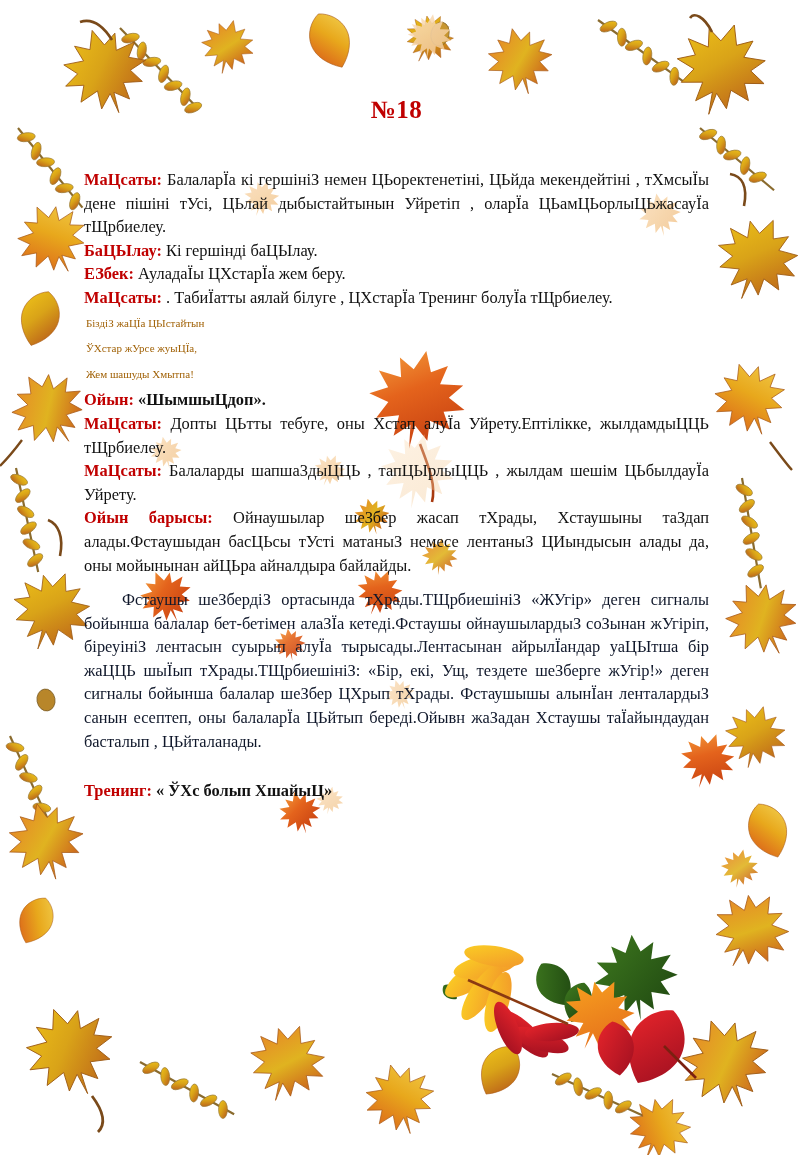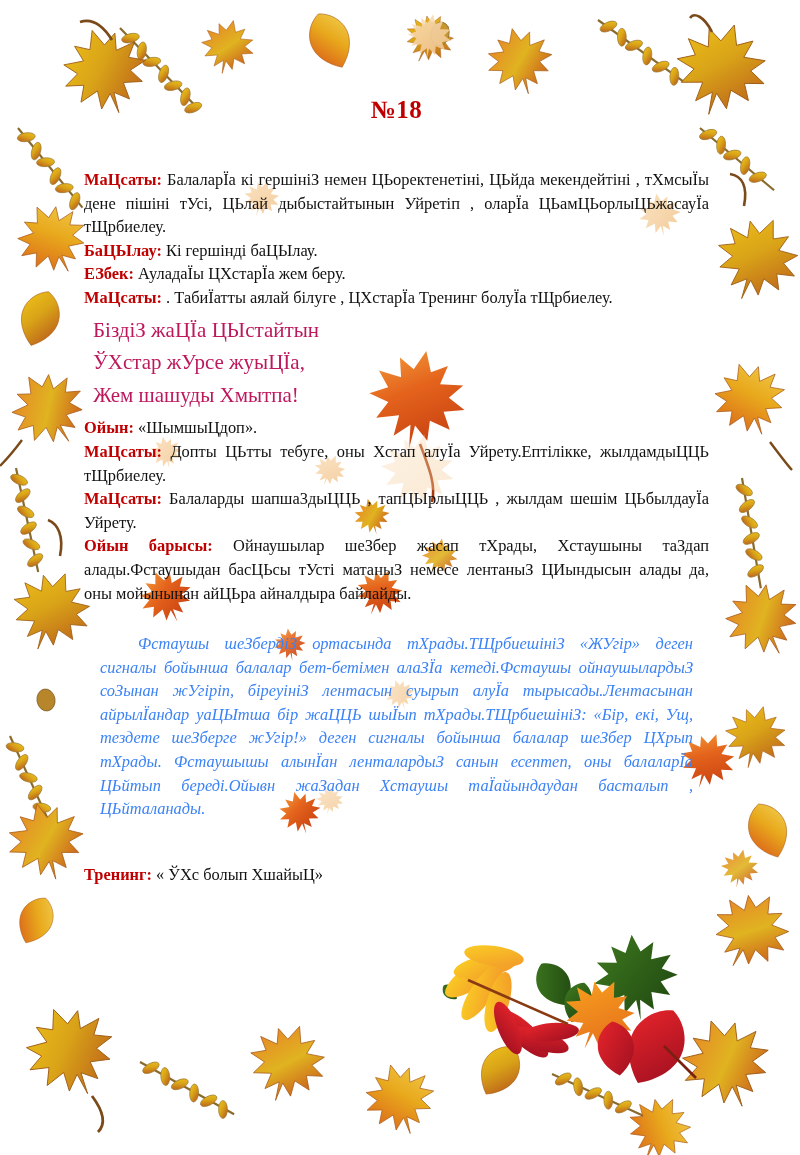--- a/index.html
+++ b/index.html
@@ -22,29 +22,29 @@
   #title{
     text-align:center;color:#c00000;font-weight:bold;
     font-size:25px;letter-spacing:.5px;margin:0 0 44px 0;
     font-family:"Liberation Serif", serif;
   }
   .line{
     font-size:16.4px;color:#111;line-height:23.6px;
     margin:0;text-align:justify;
   }
   .lbl{color:#c00000;font-weight:bold;}
-  .b{font-weight:normal;color:#111;}
+  .b{font-weight:bold;color:#111;}
   .just{text-align:justify;text-justify:inter-word;}
   .para{
-    font-size:16.4px;color:#3b82f6;line-height:23.6px;
-    text-align:justify;text-indent:38px;margin:16px;font-style:italic;
+    font-size:16.4px;color:#0f172a;line-height:23.6px;
+    text-align:justify;text-indent:38px;margin:0;
   }
   .smallgap{height:11px;}
   .spacer-v{height:26px;}
-  .poem{font-size:21px;color:#be185d;line-height:23.6px;margin:9px;}
+  .poem{font-size:11px;color:#a16207;line-height:23.6px;margin:2px;}
 </style>
 </head>
 <body>
 
 <div id="page">
 
   <div class="deco" style="inset:0;">
     <svg width="800" height="1155" viewBox="0 0 800 1155" aria-hidden="true">
       <defs>
         <linearGradient id="gLeafA" x1="0" y1="0" x2="1" y2="1">

